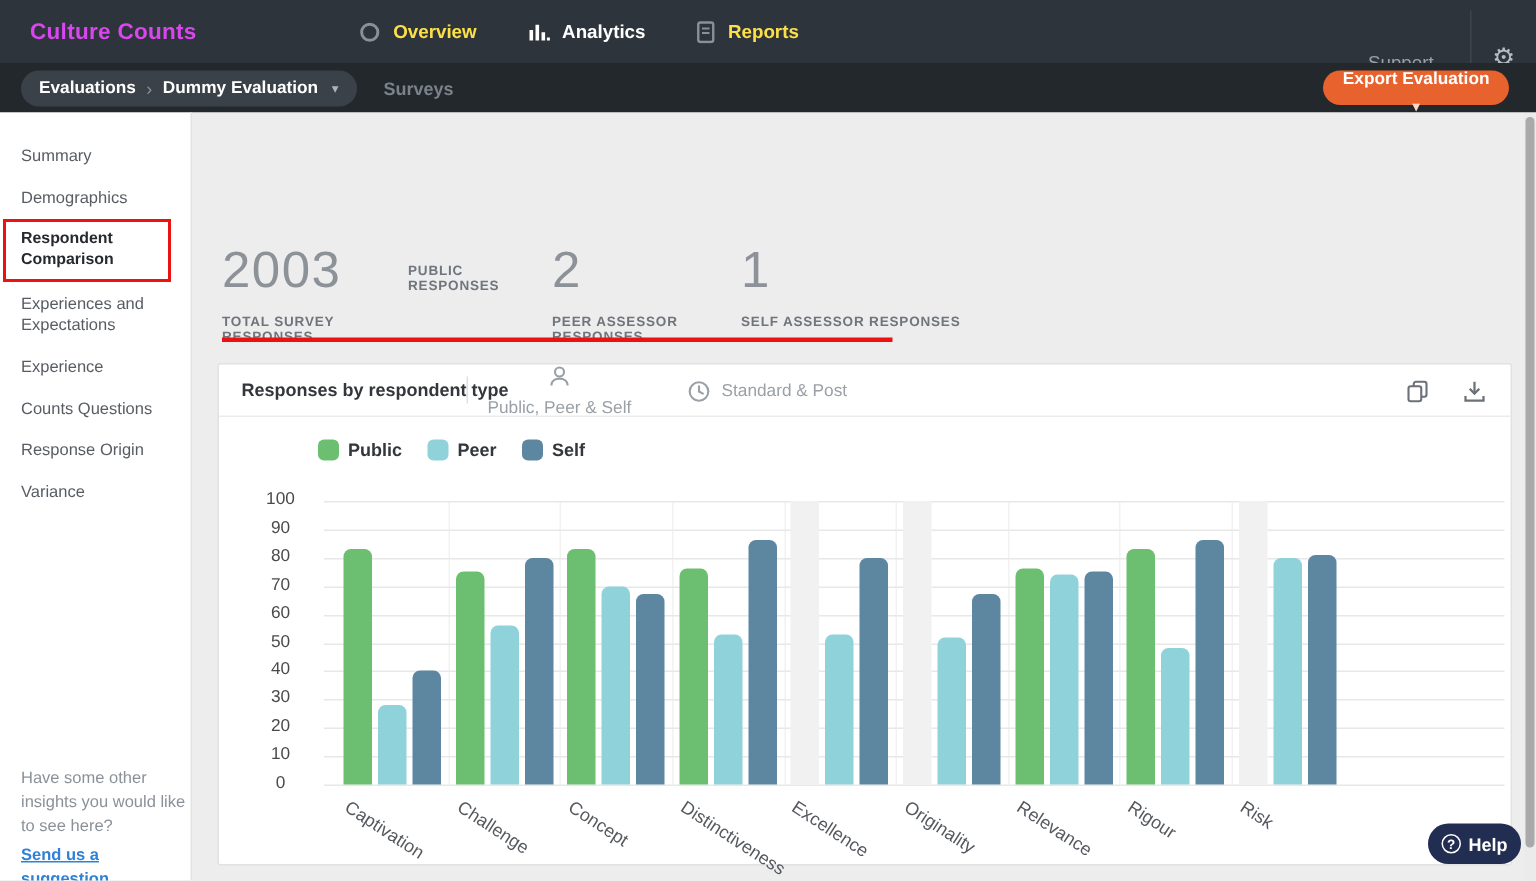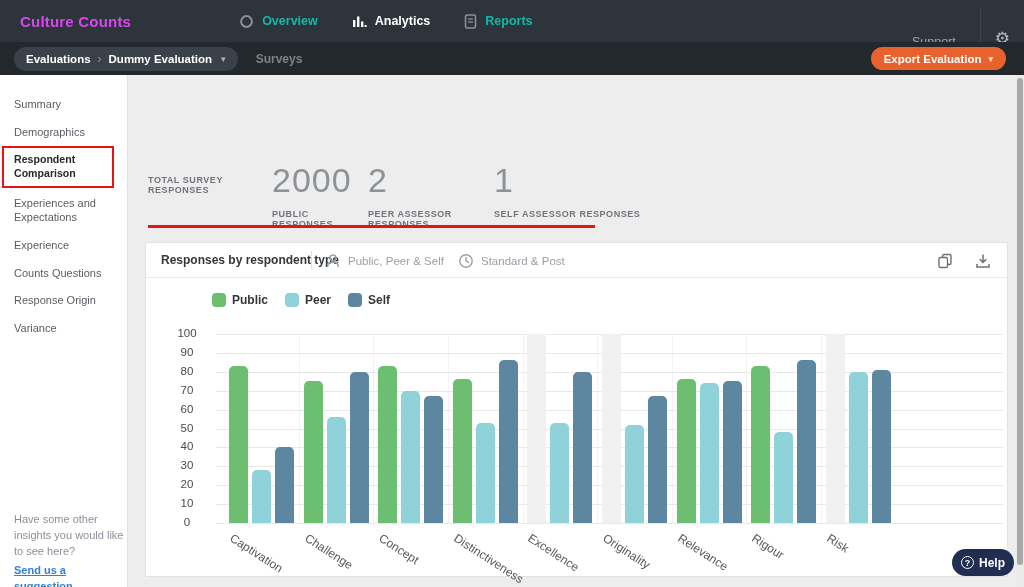--- a/index.html
+++ b/index.html
@@ -4,35 +4,35 @@
 <style>
   * { margin:0; padding:0; box-sizing:border-box; }
   html,body { width:1024px; height:587px; overflow:hidden; }
   body { font-family:"Liberation Sans", sans-serif; background:#ededee; }
   #app { position:relative; width:1024px; height:587px; }
 
   
   .topnav { position:absolute; left:0; top:0; width:1024px; height:42px; background:#2e343b; display:flex; align-items:center; }
   .brand { color:#d946ef; font-weight:bold; font-size:15px; margin-left:20px; letter-spacing:.2px; }
   .nav-items { display:flex; align-items:center; margin-left:108px; }
-  .nav-item { display:flex; align-items:center; gap:8px; margin-right:34px; font-size:12.5px; color:#14b8a6; font-weight:bold; cursor:pointer; }
+  .nav-item { display:flex; align-items:center; gap:8px; margin-right:34px; font-size:12.5px; color:#fde047; font-weight:bold; cursor:pointer; }
   .nav-item.active { color:#ffffff; }
   .nav-right { margin-left:auto; display:flex; align-items:flex-end; height:56px; }
   .support { color:#9aa0a7; font-size:12.5px; margin-right:24px; }
   .nav-divider { width:1px; height:42px; background:#3d444c; }
   .gear { color:#b6bcc2; font-size:17px; padding:0 14px; cursor:pointer; }
 
   
   .subnav { position:absolute; left:0; top:42px; width:1024px; height:33px; background:#23282d; display:flex; align-items:center; }
   .crumb-pill { display:flex; align-items:center; gap:7px; background:#3a4148; border-radius:13px; height:24px; padding:0 12px; margin-left:14px; cursor:pointer; }
   .crumb-pill .seg { color:#fff; font-weight:bold; font-size:11.5px; }
   .crumb-sep { color:#8d939a; font-size:12px; }
   .crumb-caret { color:#aeb4ba; font-size:9px; margin-left:2px; }
   .surveys { color:#7b828a; font-size:12px; font-weight:bold; margin-left:18px; cursor:pointer; }
-  .export-btn { margin-left:auto; margin-right:18px; background:#e8622d; color:#fff; font-weight:bold; font-size:11.5px; border:none; border-radius:12px; height:23px; padding:0 13px; display:flex; align-items:center; gap:7px; cursor:pointer; }
+  .export-btn { margin-left:auto; margin-right:18px; background:#e8622d; color:#fff; font-weight:bold; font-size:11.5px; border:none; border-radius:12px; height:23px; padding:0 13px; display:flex; align-items:center; gap:7px; cursor:pointer;flex-direction:column; }
   .export-btn .caret { font-size:9px; color:#ffd9c4; }
 
   
   .sidebar { position:absolute; left:0; top:75px; width:128px; height:512px; background:#fff; border-right:1px solid #e3e3e3; padding:22px 0 0 14px; }
   .side-item { font-size:11px; color:#585d63; line-height:1.32; margin-bottom:13px; width:104px; cursor:pointer; }
   .side-item.active-wrap { border:2.5px solid #ed1212; width:112px; margin-left:-12px; padding:5px 6px 5px 10px; margin-top:-6px; margin-bottom:8px; }
   .side-item.active-wrap .lbl { font-weight:bold; color:#26292d; font-size:10.6px; }
   .side-footer { position:absolute; left:14px; top:437px; width:110px; font-size:11px; color:#8b9199; line-height:1.45; }
   .side-footer a { display:inline-block; margin-top:3px; color:#2f80d6; font-weight:bold; text-decoration:underline; font-size:11px; cursor:pointer; }
 
@@ -47,21 +47,21 @@
   .stat .lab { font-size:9px; font-weight:bold; color:#70757c; letter-spacing:.55px; margin-top:12px; }
   .stat:nth-child(1){ width:124px; } .stat:nth-child(2){ width:96px; } .stat:nth-child(3){ width:126px; }
   .red-underline { position:absolute; left:20px; top:150px; width:447px; height:3px; background:#ed1212; }
 
   
   .card { position:absolute; left:17px; top:167px; width:863px; height:335px; background:#fff; border:1px solid #e2e2e2; border-radius:2px; }
   .card-header { position:absolute; left:0; top:0; width:100%; height:35px; border-bottom:1px solid #ebebeb; display:flex; align-items:center; }
   .card-title { font-size:12px; font-weight:bold; color:#33373b; margin-left:15px; }
   .hdr-divider { width:1px; height:18px; background:#e0e0e0; position:absolute; left:165px; top:8px; }
   .hdr-filter { display:flex; align-items:center; gap:7px; font-size:11.5px; color:#9aa0a6; position:absolute; top:0; height:35px; }
-  .hdr-filter.people { left:179px; }
+  .hdr-filter.people { left:179px;flex-direction:column; }
   .hdr-filter.time { left:312px; }
   .hdr-icons { position:absolute; right:16px; top:0; height:35px; display:flex; align-items:center; gap:22px; }
   .hdr-icons svg { cursor:pointer; }
 
   .legend { position:absolute; left:66px; top:50px; display:flex; align-items:center; gap:17px; }
   .legend-item { display:flex; align-items:flex-end; gap:6px; }
   .legend-chip { width:14px; height:14px; border-radius:4px; }
   .legend-label { font-size:12px; font-weight:bold; color:#33373b; }
 
   .plot { position:absolute; left:0; top:0; width:863px; height:335px; }
@@ -169,24 +169,24 @@
     <div class="side-footer">
       <div>Have some other insights you would like to see here?</div>
       <a>Send us a suggestion</a>
     </div>
   </div>
 
   <div class="main">
 
     <div class="stats" id="stats-row">
         <div class="stat">
+          <div class="num">2003</div>
           <div class="lab">TOTAL SURVEY RESPONSES</div>
         </div>
         <div class="stat">
-          <div class="num">2000</div>
           <div class="lab">PUBLIC RESPONSES</div>
         </div>
         <div class="stat">
           <div class="num">2</div>
           <div class="lab">PEER ASSESSOR RESPONSES</div>
         </div>
         <div class="stat">
           <div class="num">1</div>
           <div class="lab">SELF ASSESSOR RESPONSES</div>
         </div>

